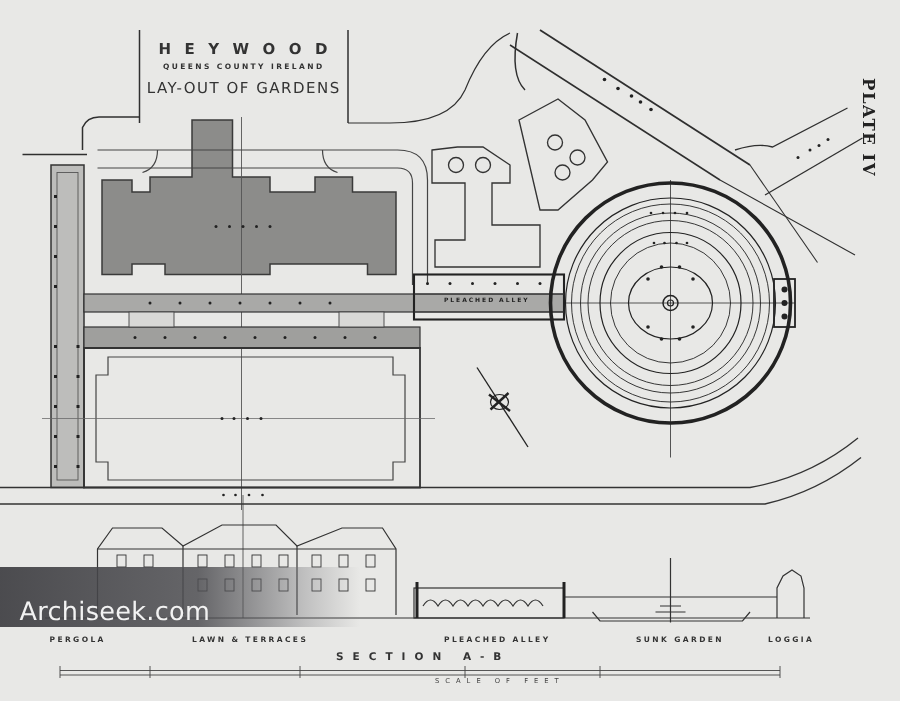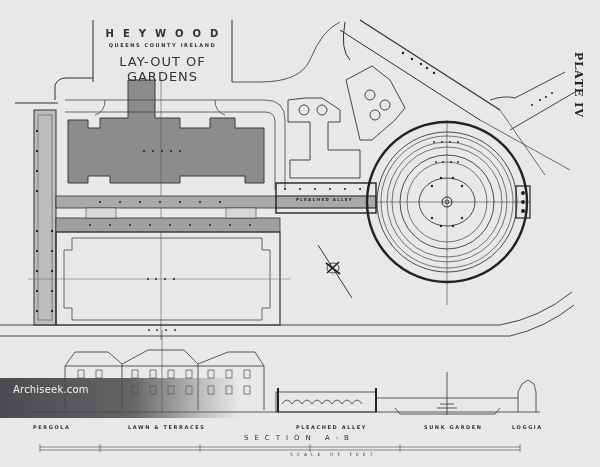--- a/index.html
+++ b/index.html
@@ -1,27 +1,27 @@
 <!DOCTYPE html>
 <html><head>
 <meta charset="utf-8">
 <style>
   html,body{margin:0;padding:0;background:#e9e9e7;}
   #stage{position:relative;width:600px;height:467px;overflow:hidden;background:#e8e8e6;font-family:"DejaVu Sans",sans-serif;}
   svg{position:absolute;left:0;top:0;}
   .title-box{position:absolute;left:93px;top:20px;width:139px;height:62px;text-align:center;color:#333;}
   .t-main{font-size:10px;letter-spacing:9px;font-weight:bold;margin-top:8px;padding-left:8px;}
   .t-sub{font-size:5px;letter-spacing:1.6px;font-weight:bold;margin-top:3px;}
-  .t-lay{font-size:13px;letter-spacing:1px;margin-top:6px;}
+  .t-lay{font-size:10px;letter-spacing:1px;margin-top:6px;}
   .plate{position:absolute;left:572px;top:52px;writing-mode:vertical-rl;font-family:"DejaVu Serif",serif;font-size:11px;font-weight:bold;color:#222;letter-spacing:1px;}
   .lbl{position:absolute;font-size:5px;letter-spacing:1.6px;color:#333;font-weight:bold;white-space:nowrap;}
-  .section-title{position:absolute;left:244px;top:434px;font-size:7px;letter-spacing:6px;color:#333;}
+  .section-title{position:absolute;left:224px;top:434px;font-size:7px;letter-spacing:6px;color:#333;font-weight:bold;}
   .scale-title{position:absolute;left:290px;top:452px;font-size:4.5px;letter-spacing:4px;color:#444;}
   .wm{position:absolute;left:0;top:378px;width:240px;height:40px;background:linear-gradient(90deg,rgba(62,62,66,.92) 0%,rgba(78,78,82,.85) 55%,rgba(120,120,124,.35) 85%,rgba(200,200,200,0) 100%);}
-  .wm span{position:absolute;left:13px;top:6px;color:#f2f2f2;font-size:10px;font-family:"DejaVu Sans",sans-serif;letter-spacing:.2px;}
+  .wm span{position:absolute;left:13px;top:20px;color:#f2f2f2;font-size:17px;font-family:"DejaVu Sans",sans-serif;letter-spacing:.2px;}
   .alley-lbl{position:absolute;left:296px;top:197px;font-size:4px;letter-spacing:1.3px;color:#222;font-weight:bold;}
 </style>
 </head>
 <body>
 
 <div id="stage">
 
 <svg width="600" height="467" viewBox="0 0 600 467">
   <g fill="none" stroke="#2f2f2f" stroke-width="1">
 

